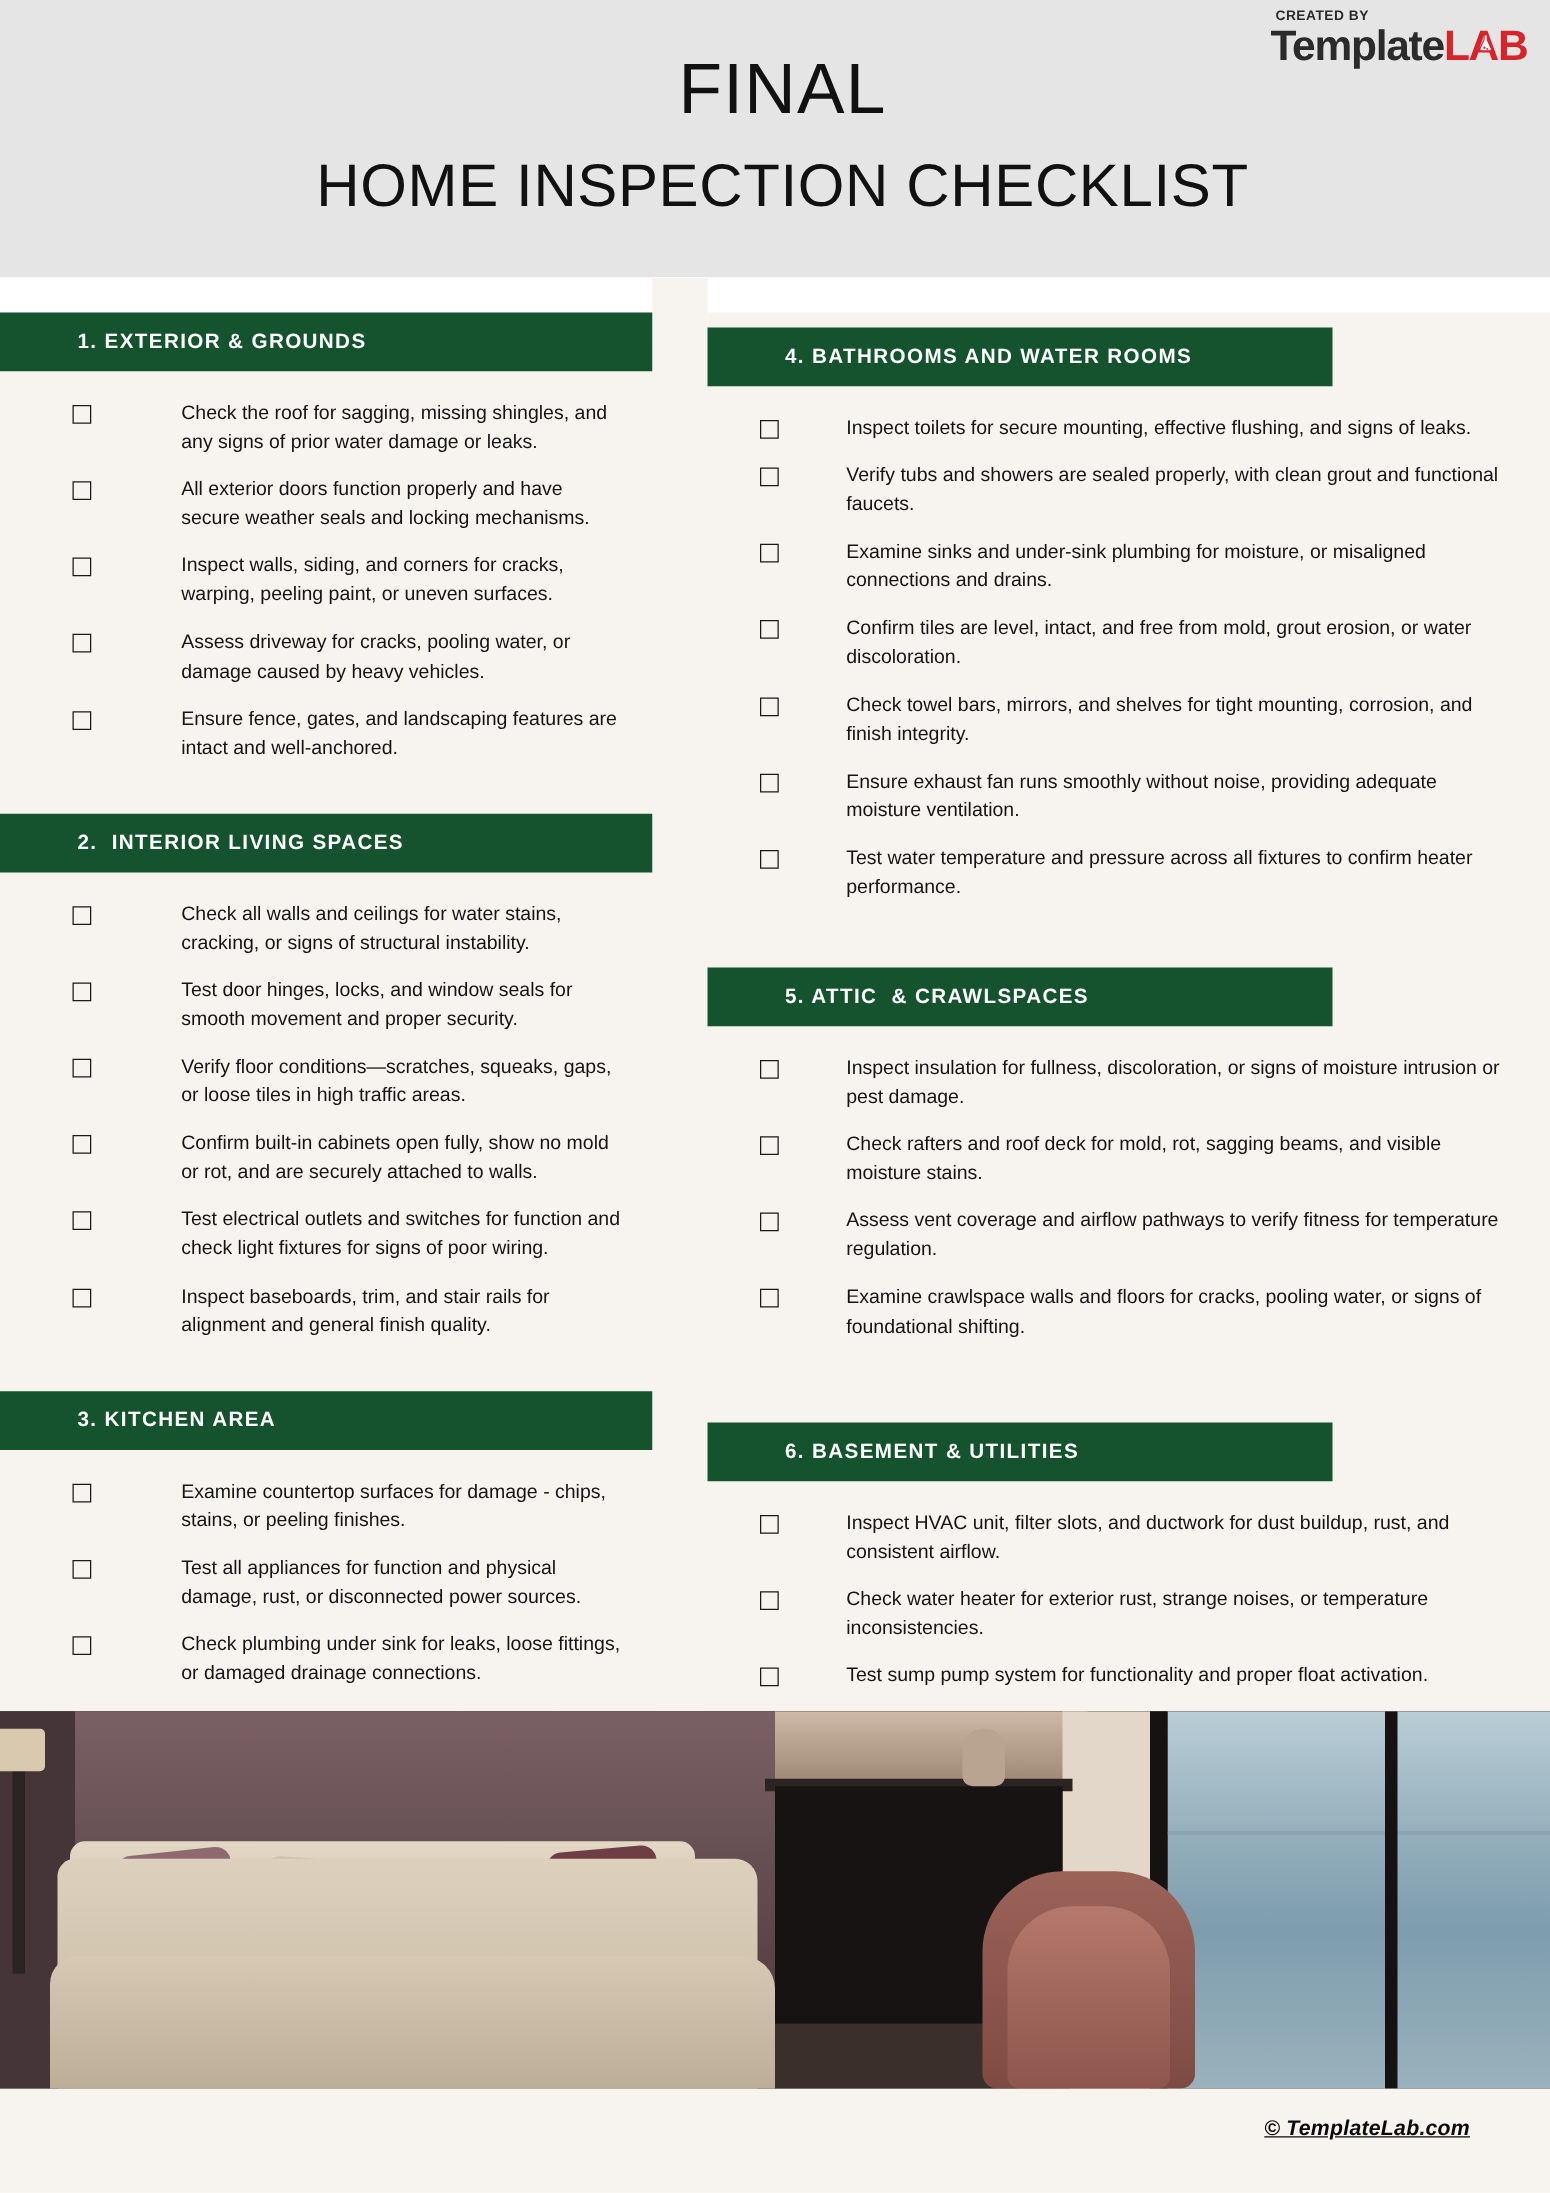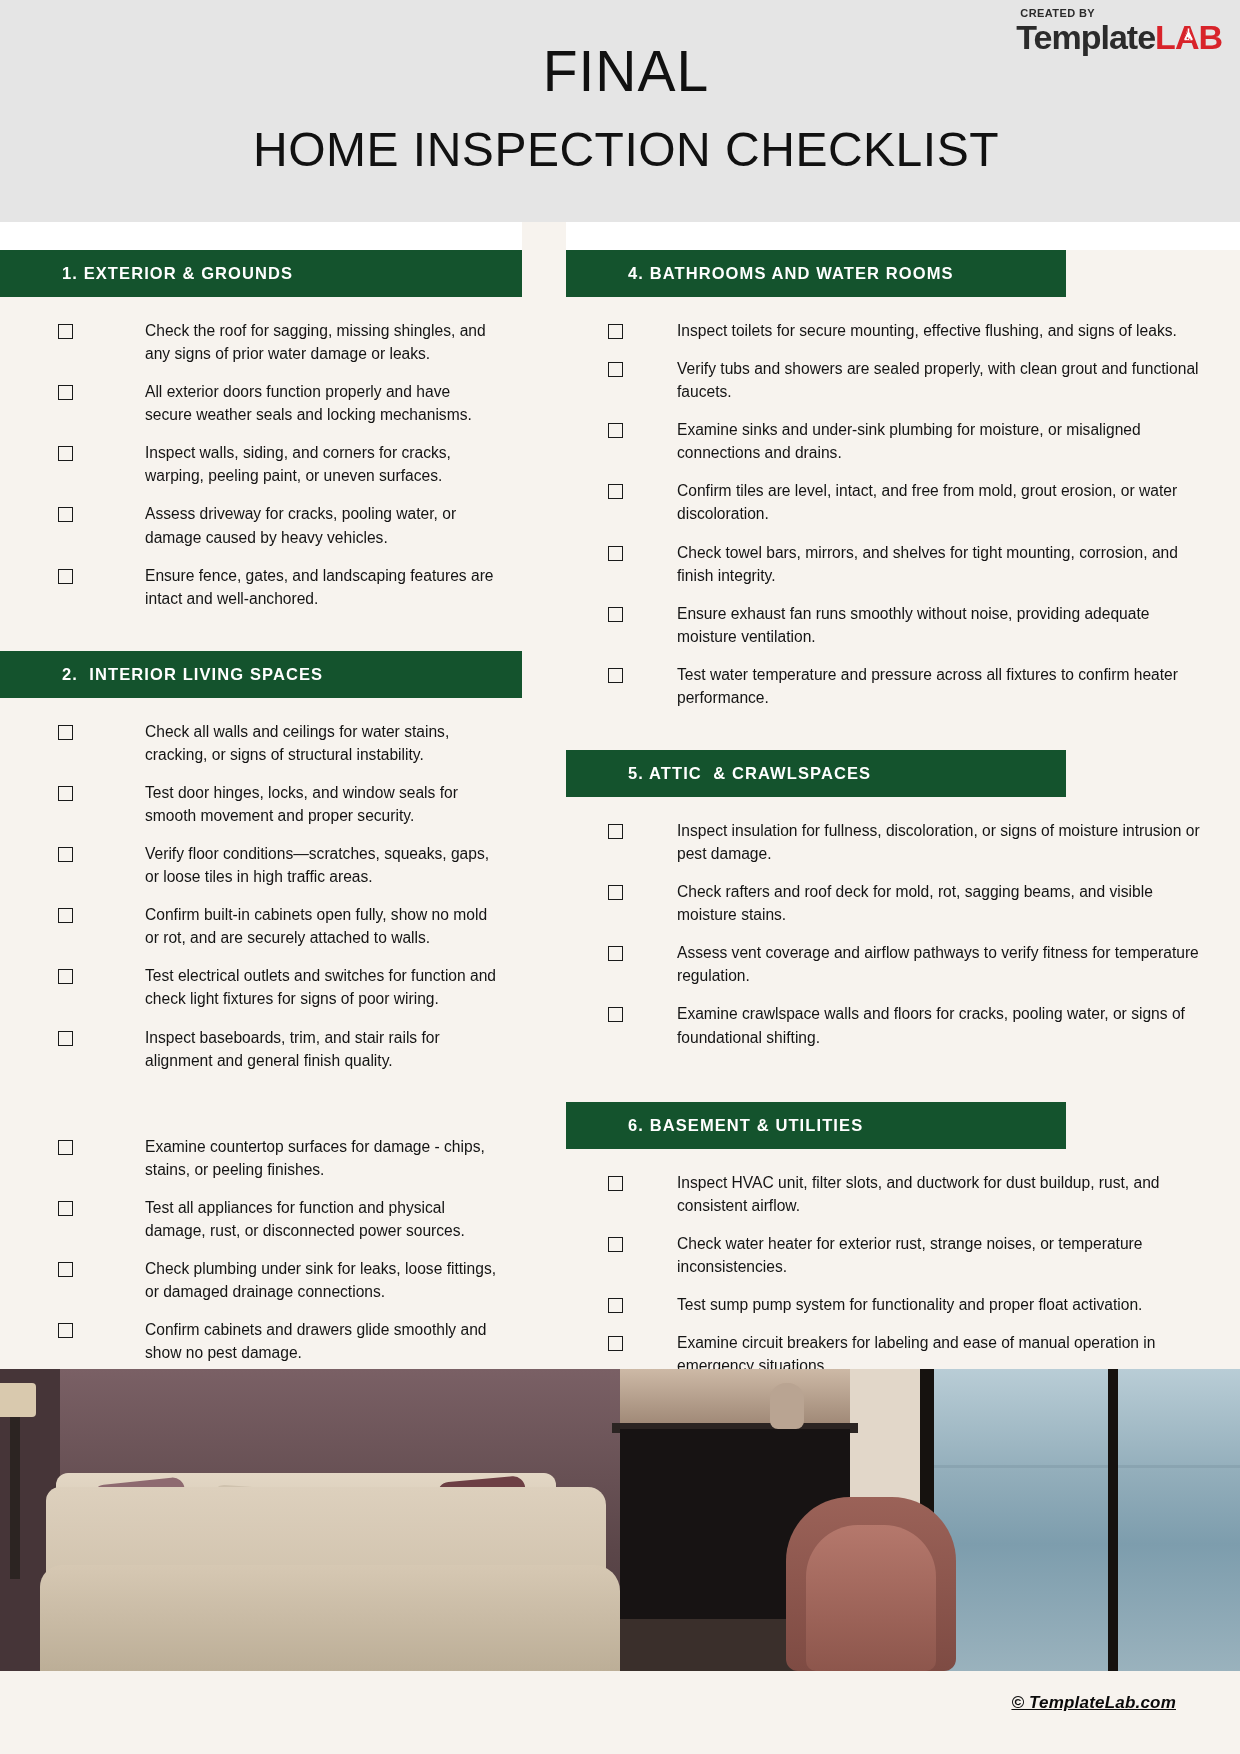--- a/index.html
+++ b/index.html
@@ -124,21 +124,21 @@
     font-size: 16.5px;
     font-weight: bold;
     letter-spacing: 1.1px;
     height: 47px;
     display: flex;
     align-items: center;
     padding-left: 62px;
     white-space: pre;
   }
   .col-left .section-header  { width: 522px; }
-  .col-right .section-header { width: 500px; }
+  .col-right .section-header { width: 500px; margin-top: 12px; }
 
   .items {
     padding: 22px 0 0 0;
   }
 
   .check-item {
     display: flex;
     align-items: flex-start;
     margin-bottom: 15px;
   }
@@ -317,20 +317,21 @@
           <span class="item-text">Test electrical outlets and switches for function and check light fixtures for signs of poor wiring.</span>
         </div>
         <div class="check-item">
           <span class="checkbox"></span>
           <span class="item-text">Inspect baseboards, trim, and stair rails for alignment and general finish quality.</span>
         </div>
       </div>
 
       <div class="spacer-sm"></div>
 
+      <div class="section-header">3. KITCHEN AREA</div>
       <div class="items">
         <div class="check-item">
           <span class="checkbox"></span>
           <span class="item-text">Examine countertop surfaces for damage - chips, stains, or peeling finishes.</span>
         </div>
         <div class="check-item">
           <span class="checkbox"></span>
           <span class="item-text">Test all appliances for function and physical damage, rust, or disconnected power sources.</span>
         </div>
         <div class="check-item">

